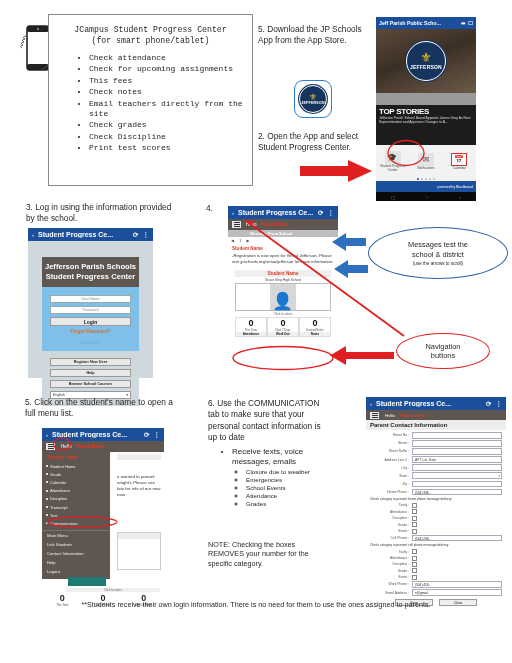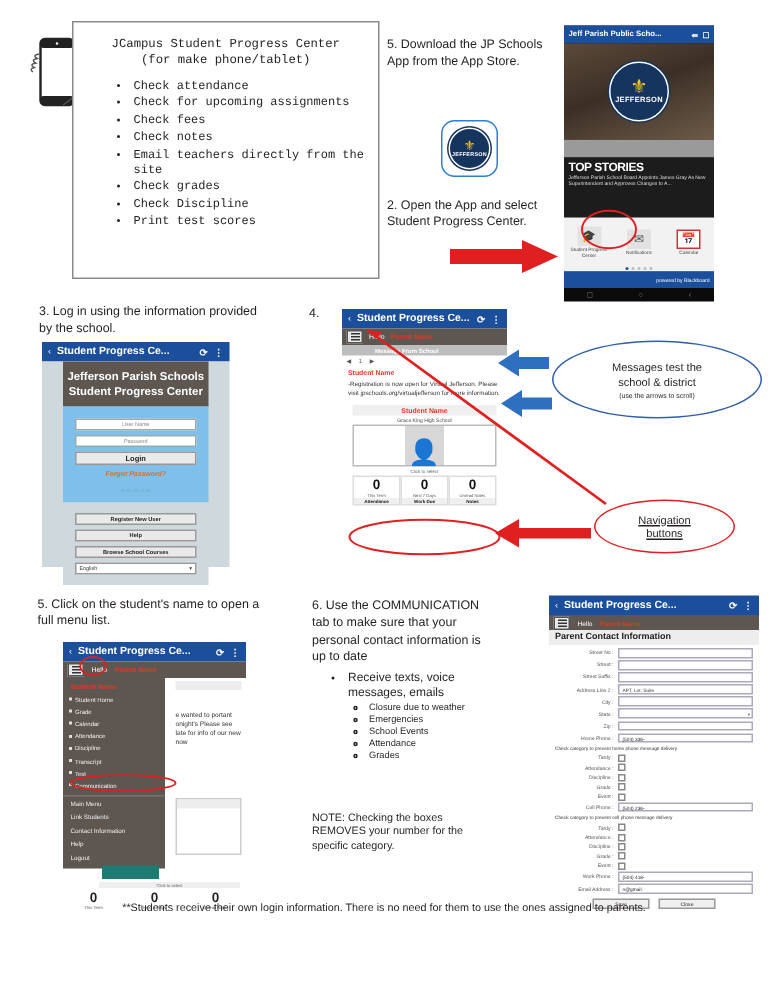--- a/index.html
+++ b/index.html
@@ -104,21 +104,21 @@
   
   #step3-text { left:26px; top:202px; width:150px; }
   #login-shot { left:28px; top:228px; width:125px; height:150px; }
   .spc-bar {
     height:13px; background:#1b4f9c; color:#fff; display:flex; align-items:center;
     gap:4px; padding:0 4px; font-size:7px; font-weight:bold;
   }
   .spc-bar .back { font-size:6px; font-weight:normal; }
   .spc-bar .ttl { flex:1; white-space:nowrap; overflow:hidden; }
   .spc-bar .ic { font-size:6.5px; }
-  #login-shot .body { background:#cfd8dd; height:137px; padding:0 14px; }
+  #login-shot .body { background:#cfd8dd; height:137px; padding:16px 14px; }
   #login-shot .hdr {
     background:#5d5651; color:#fff; text-align:center; font-weight:bold;
     font-size:7.6px; line-height:10px; padding:5px 2px;
   }
   #login-shot .blue { background:#7fc0ea; padding:8px 8px 6px; }
   #login-shot .fld {
     background:#fff; border:1px solid #9aa; height:8px; margin-bottom:3px;
     font-size:3.6px; color:#888; text-align:center; line-height:7px;
   }
   #login-shot .btn {
@@ -190,21 +190,21 @@
   #msg-callout {
     left:368px; top:227px; width:140px; height:52px;
     display:flex; flex-direction:column; align-items:center; justify-content:center;
     text-align:center;
   }
   #msg-callout .l1 { font-size:7.4px; line-height:9.6px; }
   #msg-callout .l2 { font-size:4.6px; margin-top:1px; }
   #nav-callout {
     left:396px; top:333px; width:94px; height:36px;
     border-color:#e02020;
-    display:flex; align-items:center; justify-content:center; text-align:center;text-decoration:underline;
+    display:flex; align-items:center; justify-content:center; text-align:center;
   }
   #nav-callout .t { font-size:7.4px; line-height:9.4px; }
 
   
   #step5-text { left:25px; top:397px; width:160px; }
   #menu-shot { left:42px; top:428px; width:122px; height:160px; background:#fff; }
   #menu-shot .greet { background:#5d5651; color:#fff; height:11px; display:flex; align-items:center; padding:0 3px; gap:5px; }
   #menu-shot .hello { font-size:4.6px; }
   #menu-shot .pname { font-size:4.6px; color:#e03a25; font-weight:bold; }
   #menu-shot .stage { position:relative; height:149px; background:#fff; }
@@ -278,26 +278,26 @@
     <rect x="9" y="2" width="22" height="6" rx="2" fill="#222"></rect>
     <rect x="9" y="40" width="22" height="6" rx="2" fill="#222"></rect>
     <circle cx="20" cy="5" r="0.8" fill="#fff"></circle>
     <path d="M8 12 q-5 1 -1 3 q-5 1 -1 3 q-5 1 -1 3 q-4 1 -1 3" fill="none" stroke="#555" stroke-width="0.9"></path>
     <path d="M31 10 q8 2 7 14 q-1 14 -14 22" fill="none" stroke="#555" stroke-width="0.9"></path>
   </svg>
 
   <div class="abs" id="intro-box">
     <div id="intro-title">
       <div>JCampus Student Progress Center</div>
-      <div>(for make phone/tablet)</div>
+      <div>(for smart phone/tablet)</div>
     </div>
     <ul id="intro-list">
       <li>Check attendance</li>
       <li>Check for upcoming assignments</li>
-      <li>Check fees</li>
+      <li>This fees</li>
       <li>Check notes</li>
       <li>Email teachers directly from the site</li>
       <li>Check grades</li>
       <li>Check Discipline</li>
       <li>Print test scores</li>
     </ul>
   </div>
 
   <div class="abs step-text" id="step1-text">5. Download the JP Schools App from the App Store.</div>
 

